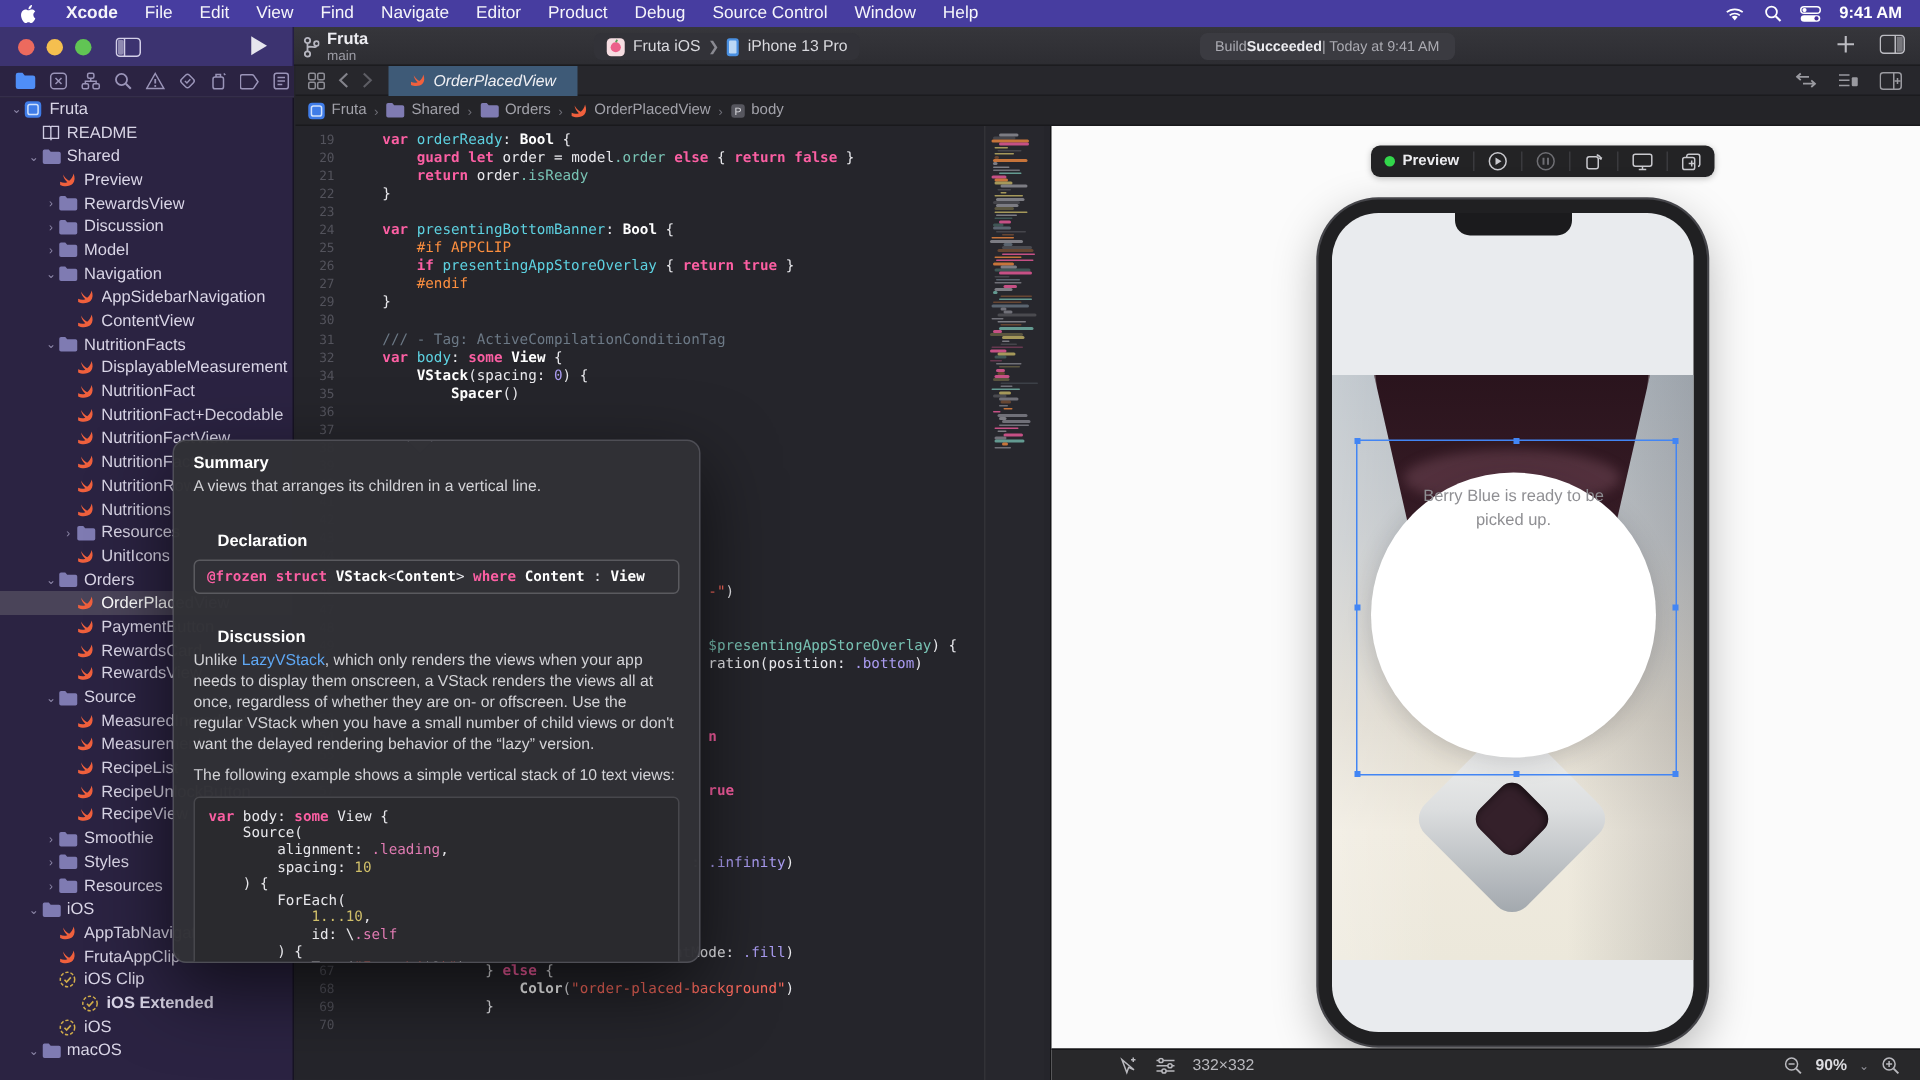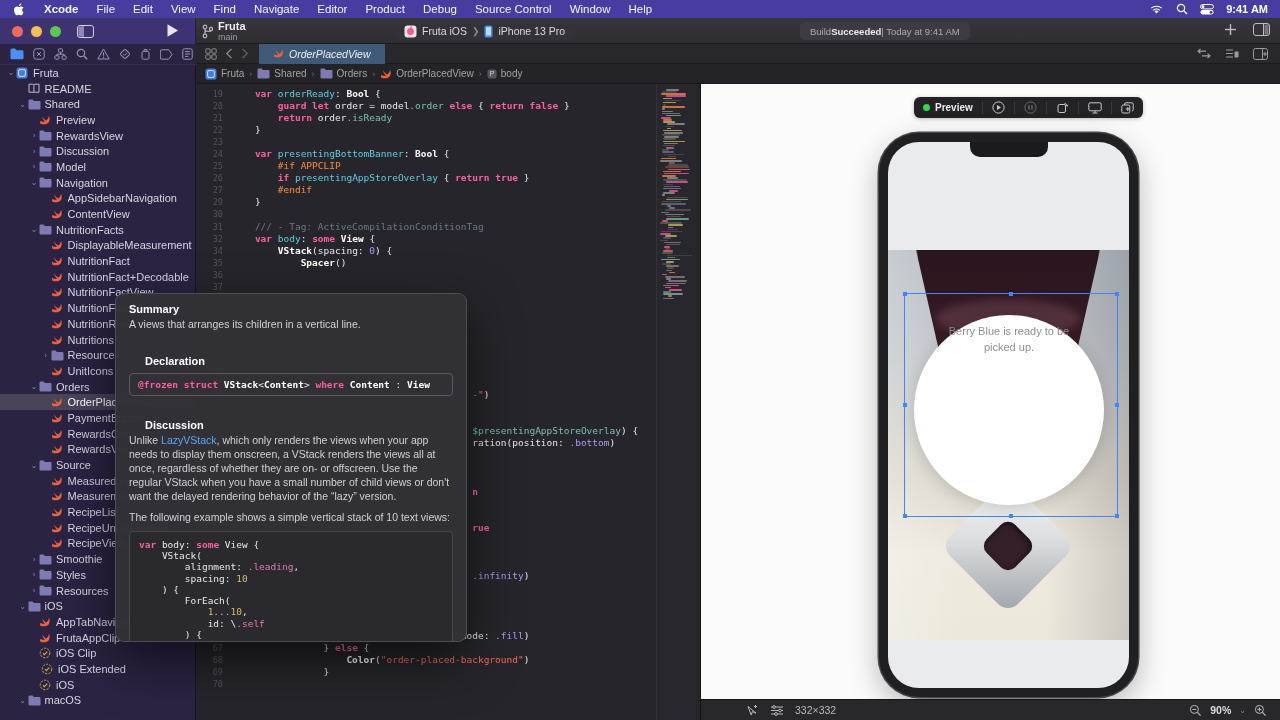--- a/index.html
+++ b/index.html
@@ -620,21 +620,21 @@
         <div class="sb-row" style="padding-left: 29px;">
           <span class="sb-chev"></span>
           <span class="sb-ico">
             <svg width="12" height="12" viewBox="0 0 12 12">
               <circle cx="6" cy="6" r="4.8" stroke="#d0ac4a" fill="none" stroke-dasharray="2.2 1.3"></circle>
               <path d="M4 6.2 l1.4 1.5 L8.2 4.6" stroke="#d0ac4a" fill="none" stroke-width="1.1"></path>
             </svg>
           </span>
           <span class="sb-label">iOS Clip</span>
         </div>
-        <div class="sb-row" style="padding-left: 31px;">
+        <div class="sb-row" style="padding-left: 44px; font-weight: bold;">
           <span class="sb-chev"></span>
           <span class="sb-ico">
             <svg width="12" height="12" viewBox="0 0 12 12">
               <circle cx="6" cy="6" r="4.8" stroke="#d0ac4a" fill="none" stroke-dasharray="2.2 1.3"></circle>
               <path d="M4 6.2 l1.4 1.5 L8.2 4.6" stroke="#d0ac4a" fill="none" stroke-width="1.1"></path>
             </svg>
           </span>
           <span class="sb-label">iOS Extended</span>
         </div>
         <div class="sb-row" style="padding-left: 29px;">
@@ -1016,21 +1016,21 @@
   <div id="popover">
     <div class="pop-h">Summary</div>
     <div class="pop-p">A views that arranges its children in a vertical line.</div>
     <div class="pop-h pop-gap">Declaration</div>
     <div id="pop-decl-box"><span class="tk-k">@frozen</span><span class="tk-p"> </span><span class="tk-k">struct</span><span class="tk-p"> </span><span class="tk-w">VStack</span><span class="tk-p">&lt;</span><span class="tk-w">Content</span><span class="tk-p">&gt; </span><span class="tk-k">where</span><span class="tk-p"> </span><span class="tk-w">Content</span><span class="tk-p"> : </span><span class="tk-w">View</span></div>
     <div class="pop-h pop-gap">Discussion</div>
     <div class="pop-p" id="pop-discussion"><span>Unlike </span><span class="link-blue">LazyVStack</span><span>, which only renders the views when your app needs to display them onscreen, a VStack renders the views all at once, regardless of whether they are on- or offscreen. Use the regular VStack when you have a small number of child views or don't want the delayed rendering behavior of the “lazy” version.</span></div>
     <div class="pop-p" style="margin-top:7px">The following example shows a simple vertical stack of 10 text views:</div>
     <div id="pop-example">
         <div><span class="tk-k">var</span><span class="tk-p"> body: </span><span class="tk-k">some</span><span class="tk-p"> View {</span></div>
-        <div><span class="tk-p">    VStack(</span></div>
+        <div><span class="tk-p">    Source(</span></div>
         <div><span class="tk-p">        alignment: </span><span class="tk-e">.leading</span><span class="tk-p">,</span></div>
         <div><span class="tk-p">        spacing: </span><span class="tk-y">10</span></div>
         <div><span class="tk-p">    ) {</span></div>
         <div><span class="tk-p">        ForEach(</span></div>
         <div><span class="tk-p">            </span><span class="tk-y">1...10</span><span class="tk-p">,</span></div>
         <div><span class="tk-p">            id: \</span><span class="tk-e">.self</span></div>
         <div><span class="tk-p">        ) {</span></div>
         <div><span class="tk-p">            Text(</span><span class="tk-s">"Item \(</span><span class="tk-p">$0</span><span class="tk-s">)"</span><span class="tk-p">)</span></div>
         <div><span class="tk-p">        }</span></div>
         <div><span class="tk-p">    }</span></div>

